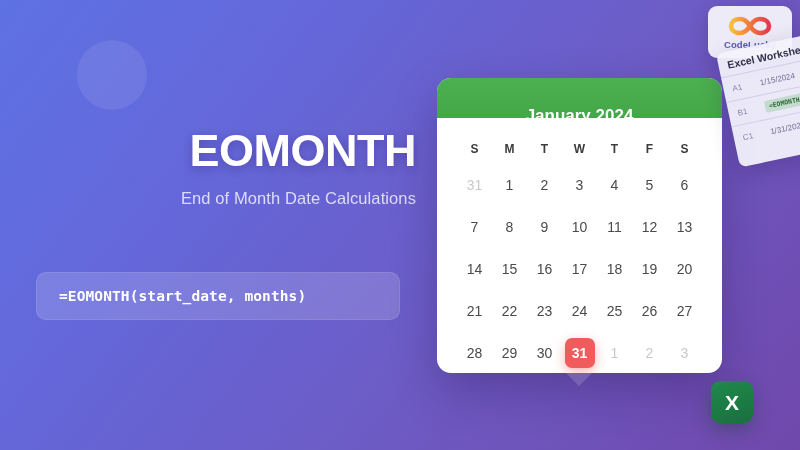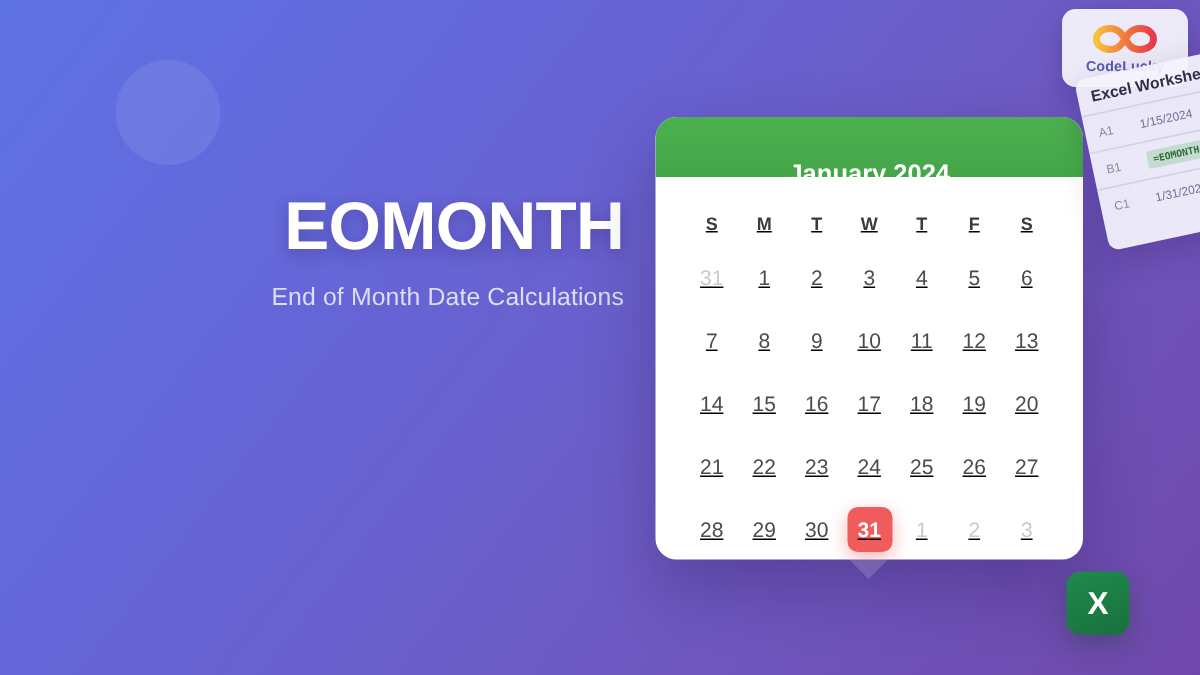--- a/index.html
+++ b/index.html
@@ -61,21 +61,20 @@
   }
 
   
   .cal-card {
     position:absolute; left:437px; top:78px;
     width:285px; height:295px;
     background:#ffffff;
     border-radius:14px;
     box-shadow:0 18px 45px rgba(35,15,75,0.30);
     overflow:hidden;
-    text-decoration:underline;
   }
   .cal-header {
     position:relative;
     height:40px;
     background:linear-gradient(180deg,#4cb050 0%,#44a648 100%);
   }
   .cal-month {
     position:absolute;
     left:0; right:0; top:28px;
     text-align:center;
@@ -179,20 +178,23 @@
 
 <div id="stage">
 
   <div class="deco-circle"></div>
 
   <div class="left-block">
     <div class="title-line1">EOMONTH</div>
     <div class="subtitle">End of Month Date Calculations</div>
   </div>
 
+  <div class="formula-pill">
+    <span class="formula-text">=EOMONTH(start_date, months)</span>
+  </div>
 
   <div class="cal-card">
     <div class="cal-header">
       <div class="cal-month">January 2024</div>
     </div>
     <div class="cal-grid" id="cal-grid">
         <div class="dow">S</div>
         <div class="dow">M</div>
         <div class="dow">T</div>
         <div class="dow">W</div>

